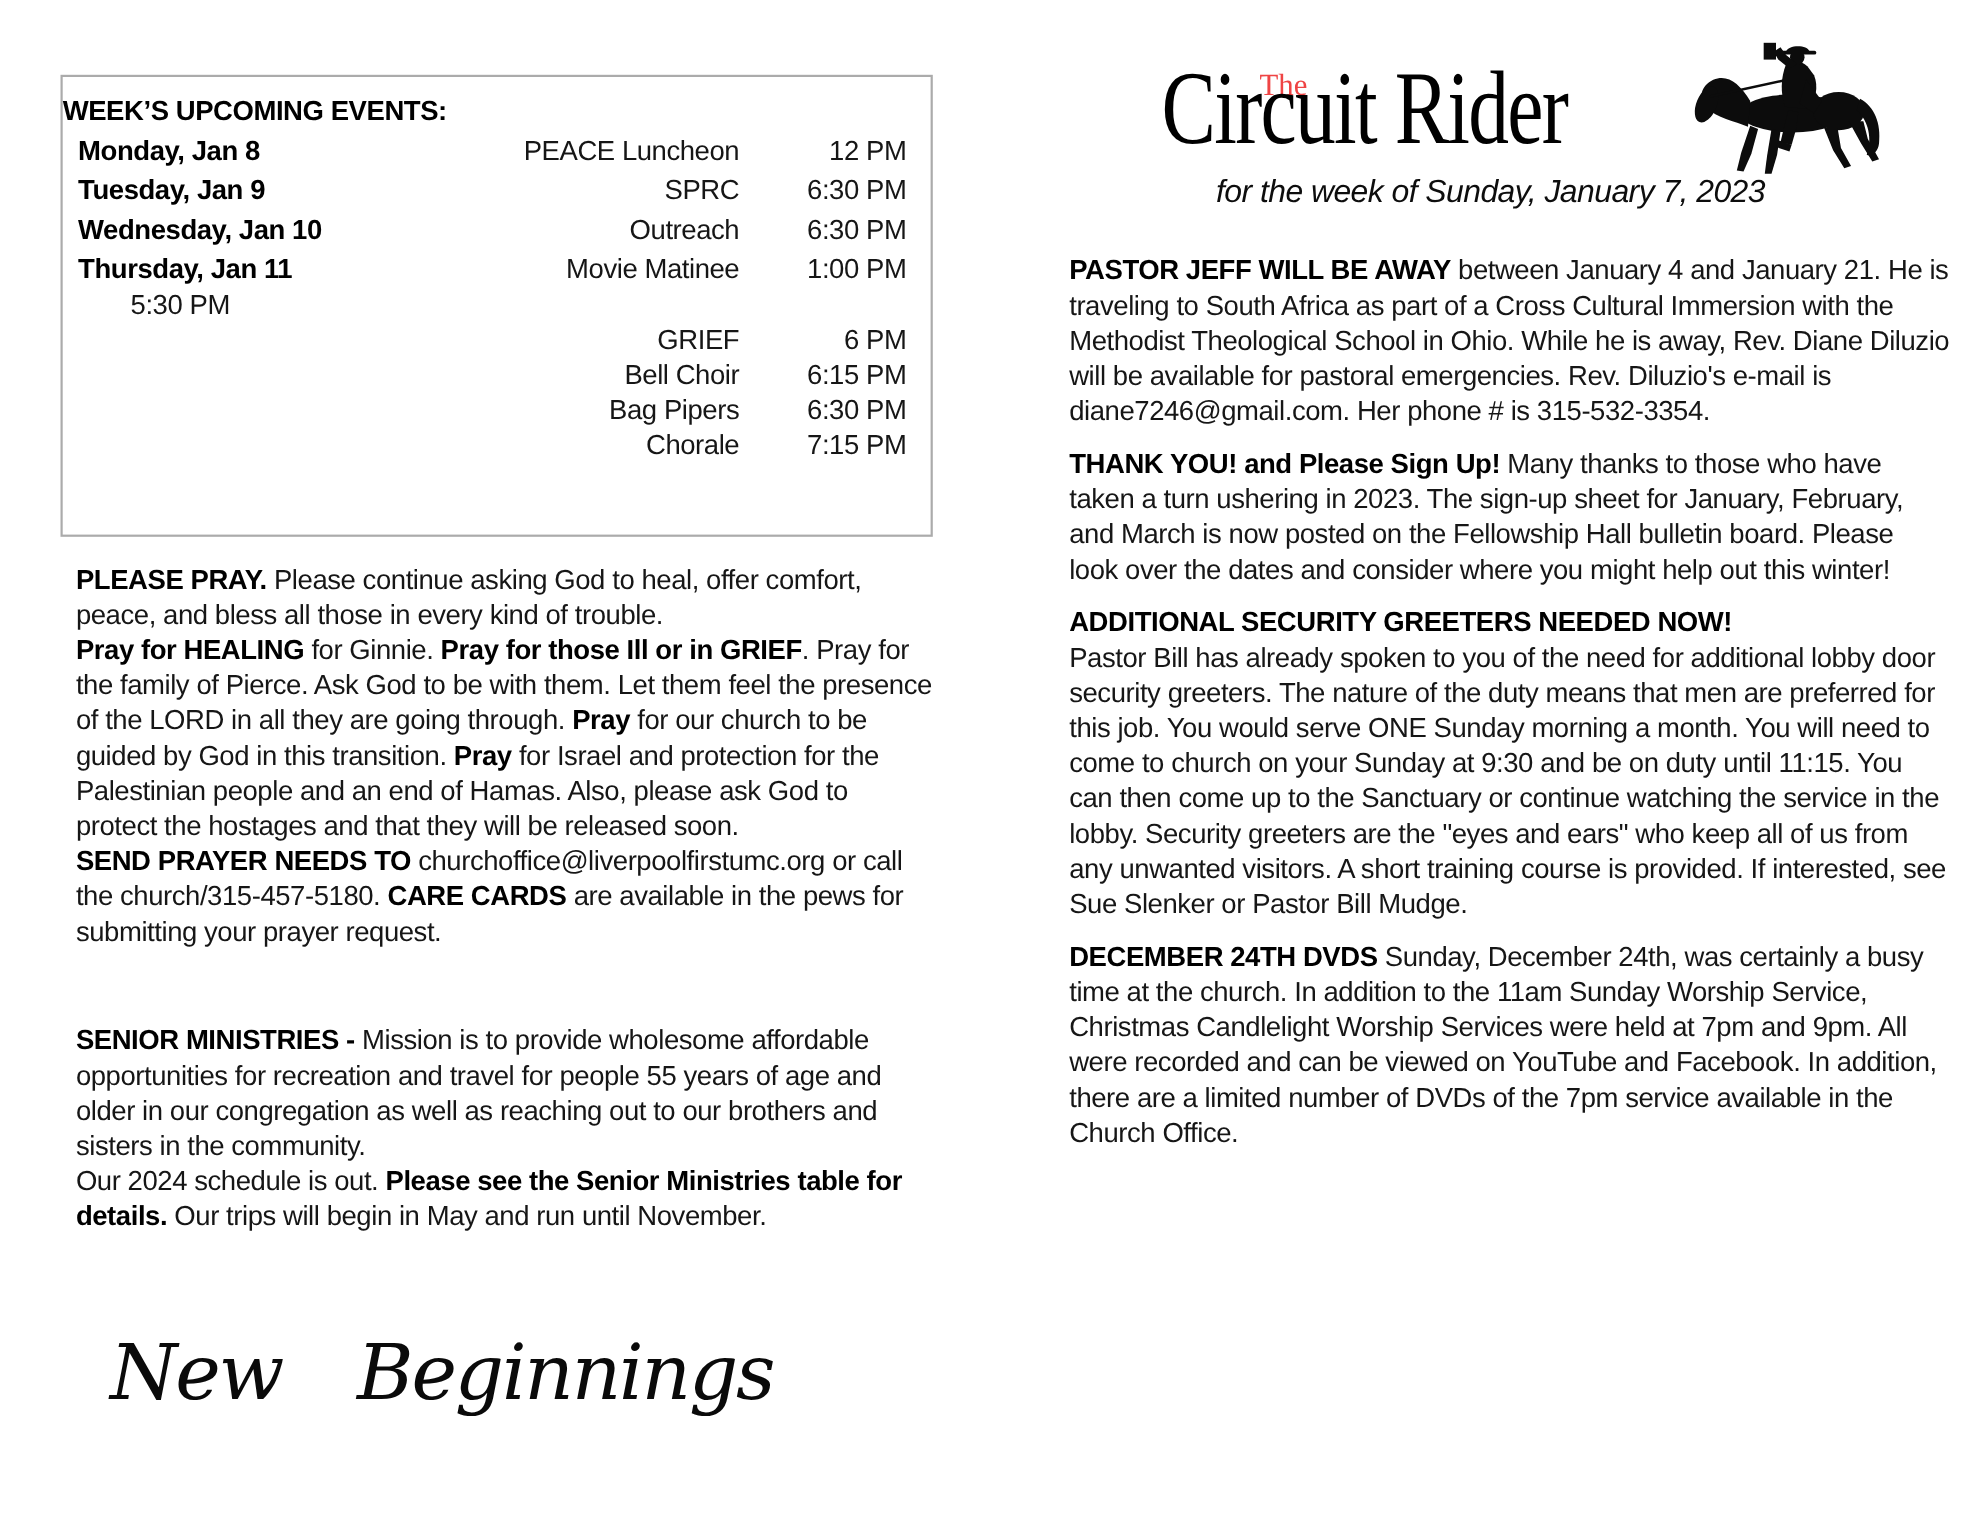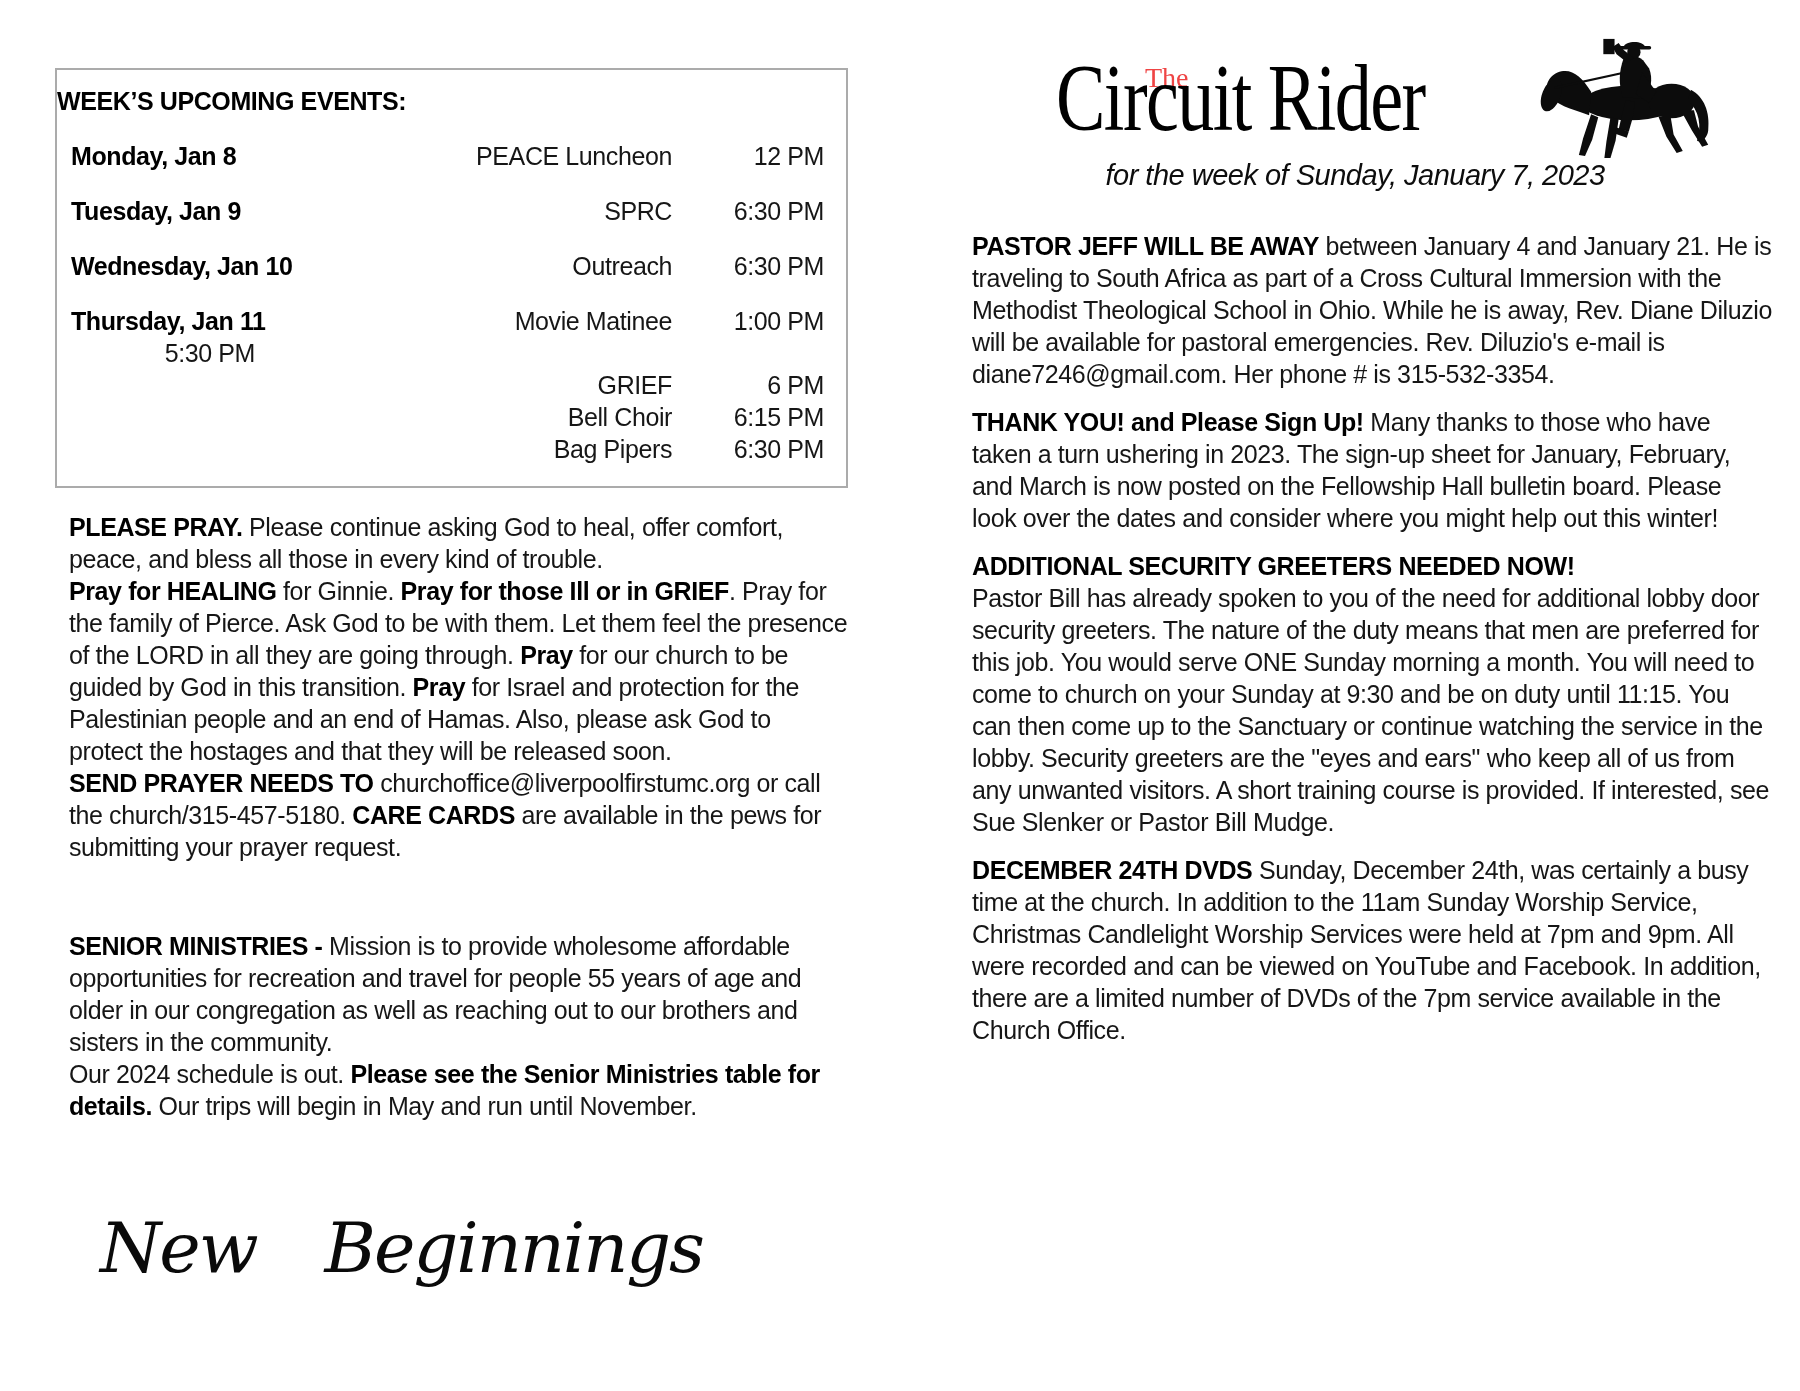--- a/index.html
+++ b/index.html
@@ -4,21 +4,21 @@
 <style>
   html,body{margin:0;padding:0;background:#ffffff;}
   .page{position:relative;width:1800px;height:1391px;background:#ffffff;overflow:hidden;
         font-family:"Liberation Sans",sans-serif;color:#161616;
         font-size:25px;line-height:32px;letter-spacing:-0.4px;}
   b,.b{font-weight:bold;color:#000;}
   
   .events{position:absolute;left:55px;top:68px;width:793px;height:420px;
           border:2px solid #ababab;box-sizing:border-box;padding-top:15px;background:#fff;}
   .events-title{height:32px;font-weight:bold;color:#000;}
-  .egroup{position:relative;margin-top:23px;padding-left:46px;}
+  .egroup{position:relative;margin-top:4px;}
   .eday{position:absolute;left:14px;top:0;font-weight:bold;color:#000;white-space:nowrap;}
   .eitem{display:flex;height:32px;line-height:32px;}
   .eitem .ename{flex:1;text-align:right;}
   .eitem .etime{width:152px;text-align:right;padding-right:22px;}
   
   .pray-block{position:absolute;left:69px;top:511px;width:779px;}
   .senior-block{position:absolute;left:69px;top:930px;width:779px;}
   
   .script-banner{position:absolute;left:100px;top:1193px;white-space:nowrap;
                  font-family:"DejaVu Serif",serif;font-style:italic;
@@ -83,20 +83,24 @@
         <span class="ename">GRIEF</span>
         <span class="etime">6 PM</span>
       </div>
       <div class="eitem">
         <span class="ename">Bell Choir</span>
         <span class="etime">6:15 PM</span>
       </div>
       <div class="eitem">
         <span class="ename">Bag Pipers</span>
         <span class="etime">6:30 PM</span>
+      </div>
+      <div class="eitem">
+        <span class="ename">Chorale</span>
+        <span class="etime">7:15 PM</span>
       </div>
     </div>
   </div>
 
   <div class="pray-block">
     <b>PLEASE PRAY.</b><span> Please continue asking God to heal, offer comfort, peace, and bless all those in every kind of trouble.</span><br>
     <b>Pray for HEALING</b><span> for Ginnie. </span><b>Pray for those Ill or in GRIEF</b><span>. Pray for the family of Pierce. Ask God to be with them. Let them feel the presence of the LORD in all they are going through. </span><b>Pray</b><span> for our church to be guided by God in this transition. </span><b>Pray</b><span> for Israel and protection for the Palestinian people and an end of Hamas. Also, please ask God to protect the hostages and that they will be released soon.</span><br>
     <b>SEND PRAYER NEEDS TO</b><span> churchoffice@liverpoolfirstumc.org or call the church/315-457-5180. </span><b>CARE CARDS</b><span> are available in the pews for submitting your prayer request.</span>
   </div>
 

